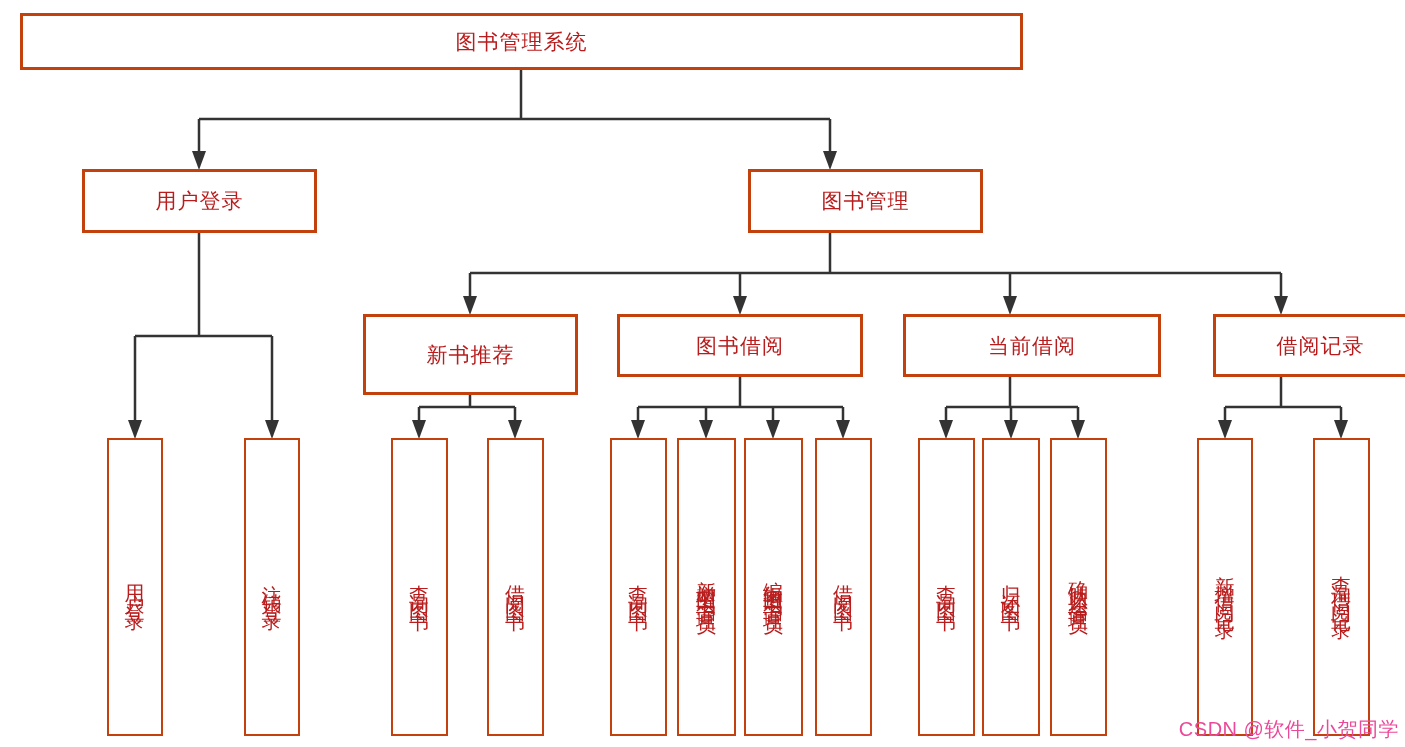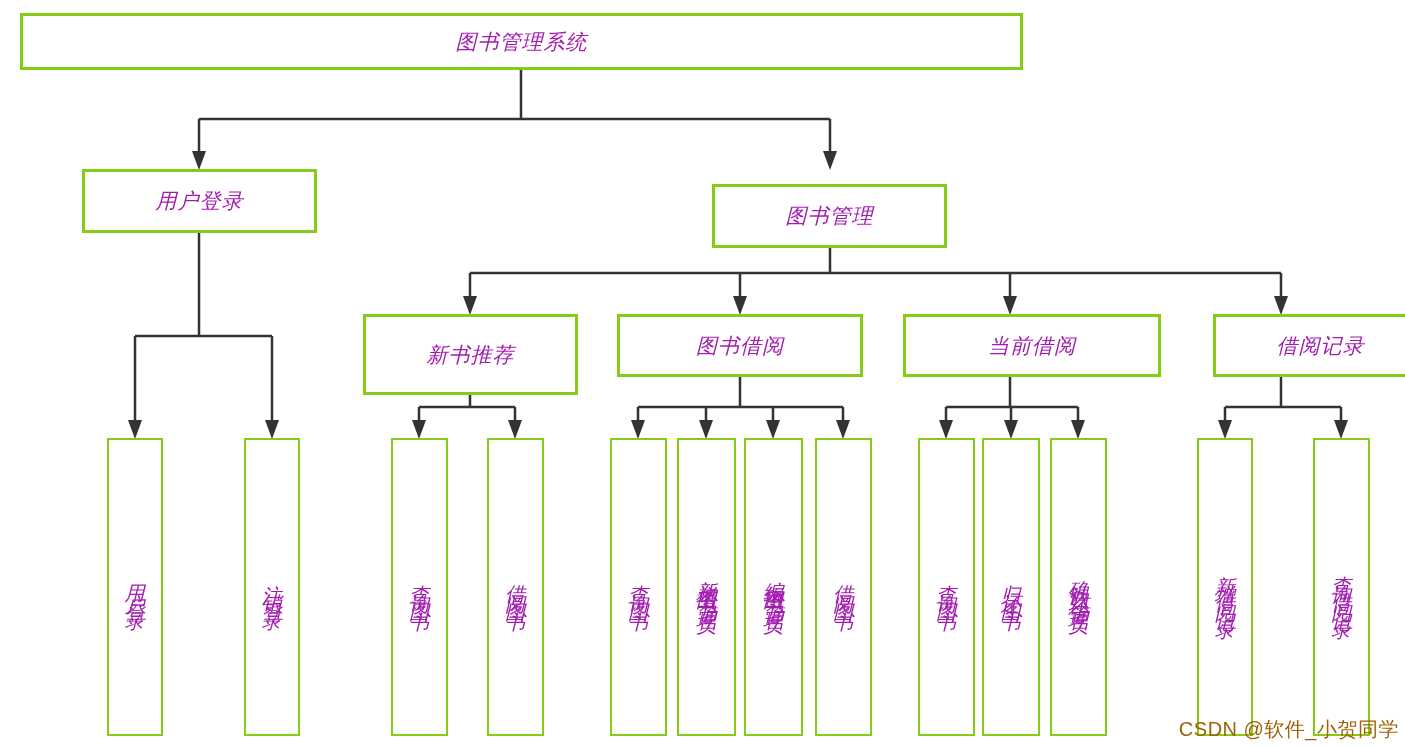--- a/index.html
+++ b/index.html
@@ -18,44 +18,43 @@
   #wires {
     position: absolute;
     left: 0; top: 0;
     width: 1405px; height: 747px;
     z-index: 1;
   }
   .node {
     position: absolute;
     box-sizing: border-box;
     background: #ffffff;
-    border: 3px solid #84cc16;
-    color: #a21caf;
+    border: 3px solid #c2410c;
+    color: #b91c1c;
     display: flex;
     align-items: center;
     justify-content: center;
     z-index: 2;
     font-size: 21px;
     letter-spacing: 1px;
-    font-style: italic;
   }
   .leaf {
     border-width: 2.5px;
     writing-mode: vertical-rl;
     text-orientation: mixed;
     font-size: 20px;
     letter-spacing: 9px;
     line-height: 1;
   }
   .leaf.dense { letter-spacing: 5px; }
 
   
   #root-box        { left: 20px;   top: 13px;  width: 1003px; height: 57px; }
   #user-login-box  { left: 82px;   top: 169px; width: 235px;  height: 64px; }
-  #book-mgmt-box   { left: 712px;  top: 169px; width: 235px;  height: 64px; margin-top: 15px; }
+  #book-mgmt-box   { left: 748px;  top: 169px; width: 235px;  height: 64px; }
 
   #recommend-box   { left: 363px;  top: 314px; width: 215px;  height: 81px; }
   #borrowing-box   { left: 617px;  top: 314px; width: 246px;  height: 63px; }
   #current-box     { left: 903px;  top: 314px; width: 258px;  height: 63px; }
   #records-box     { left: 1173px; top: 314px; width: 215px;  height: 63px; margin-left: 40px; }
 
   .leaf            { top: 438px; height: 298px; }
   #leaf-login      { left: 107px;  width: 56px; }
   #leaf-logout     { left: 244px;  width: 56px; }
   #leaf-rec-query  { left: 391px;  width: 57px; }
@@ -68,21 +67,21 @@
   #leaf-cur-return { left: 982px;  width: 58px; }
   #leaf-cur-confirm{ left: 1050px; width: 57px; }
   #leaf-rcd-add    { left: 1197px; width: 56px; }
   #leaf-rcd-query  { left: 1313px; width: 57px; }
 
   #watermark {
     position: absolute;
     right: 6px;
     bottom: 4px;
     z-index: 3;
-    color: #a16207;
+    color: #ec4899;
     font-size: 20px;
     letter-spacing: 0.5px;
     white-space: nowrap;
   }
   .wire  { stroke: #333333; stroke-width: 2.5; fill: none; }
   .arrow { fill: #333333; stroke: none; }
 </style>
 </head>
 <body>
 

